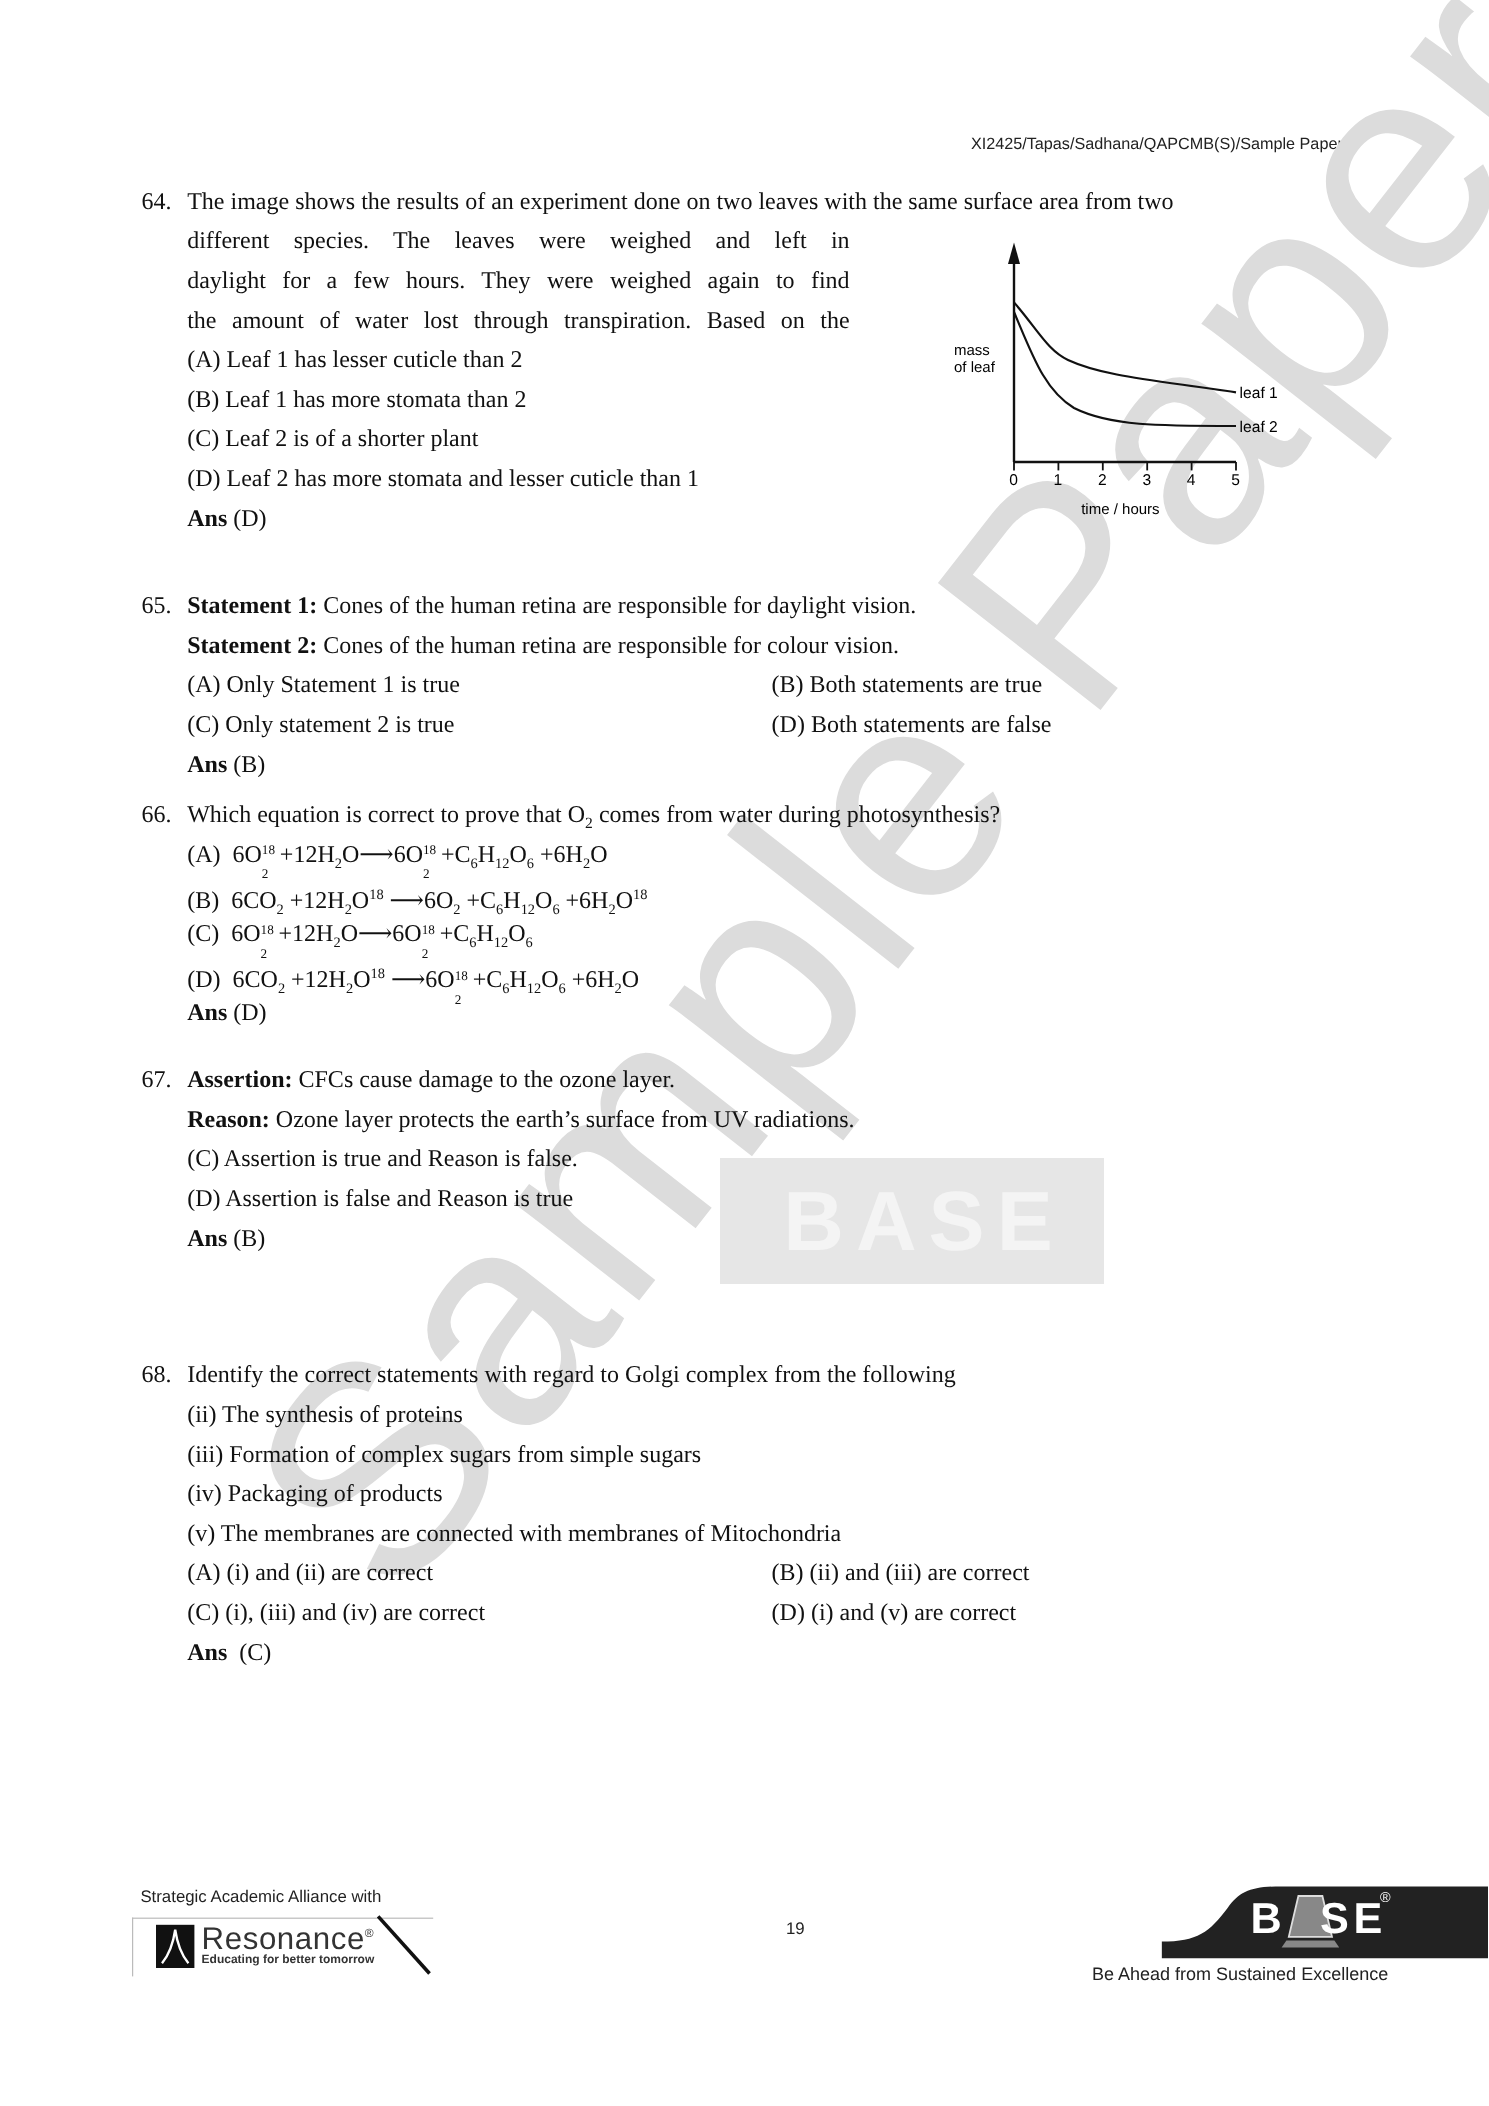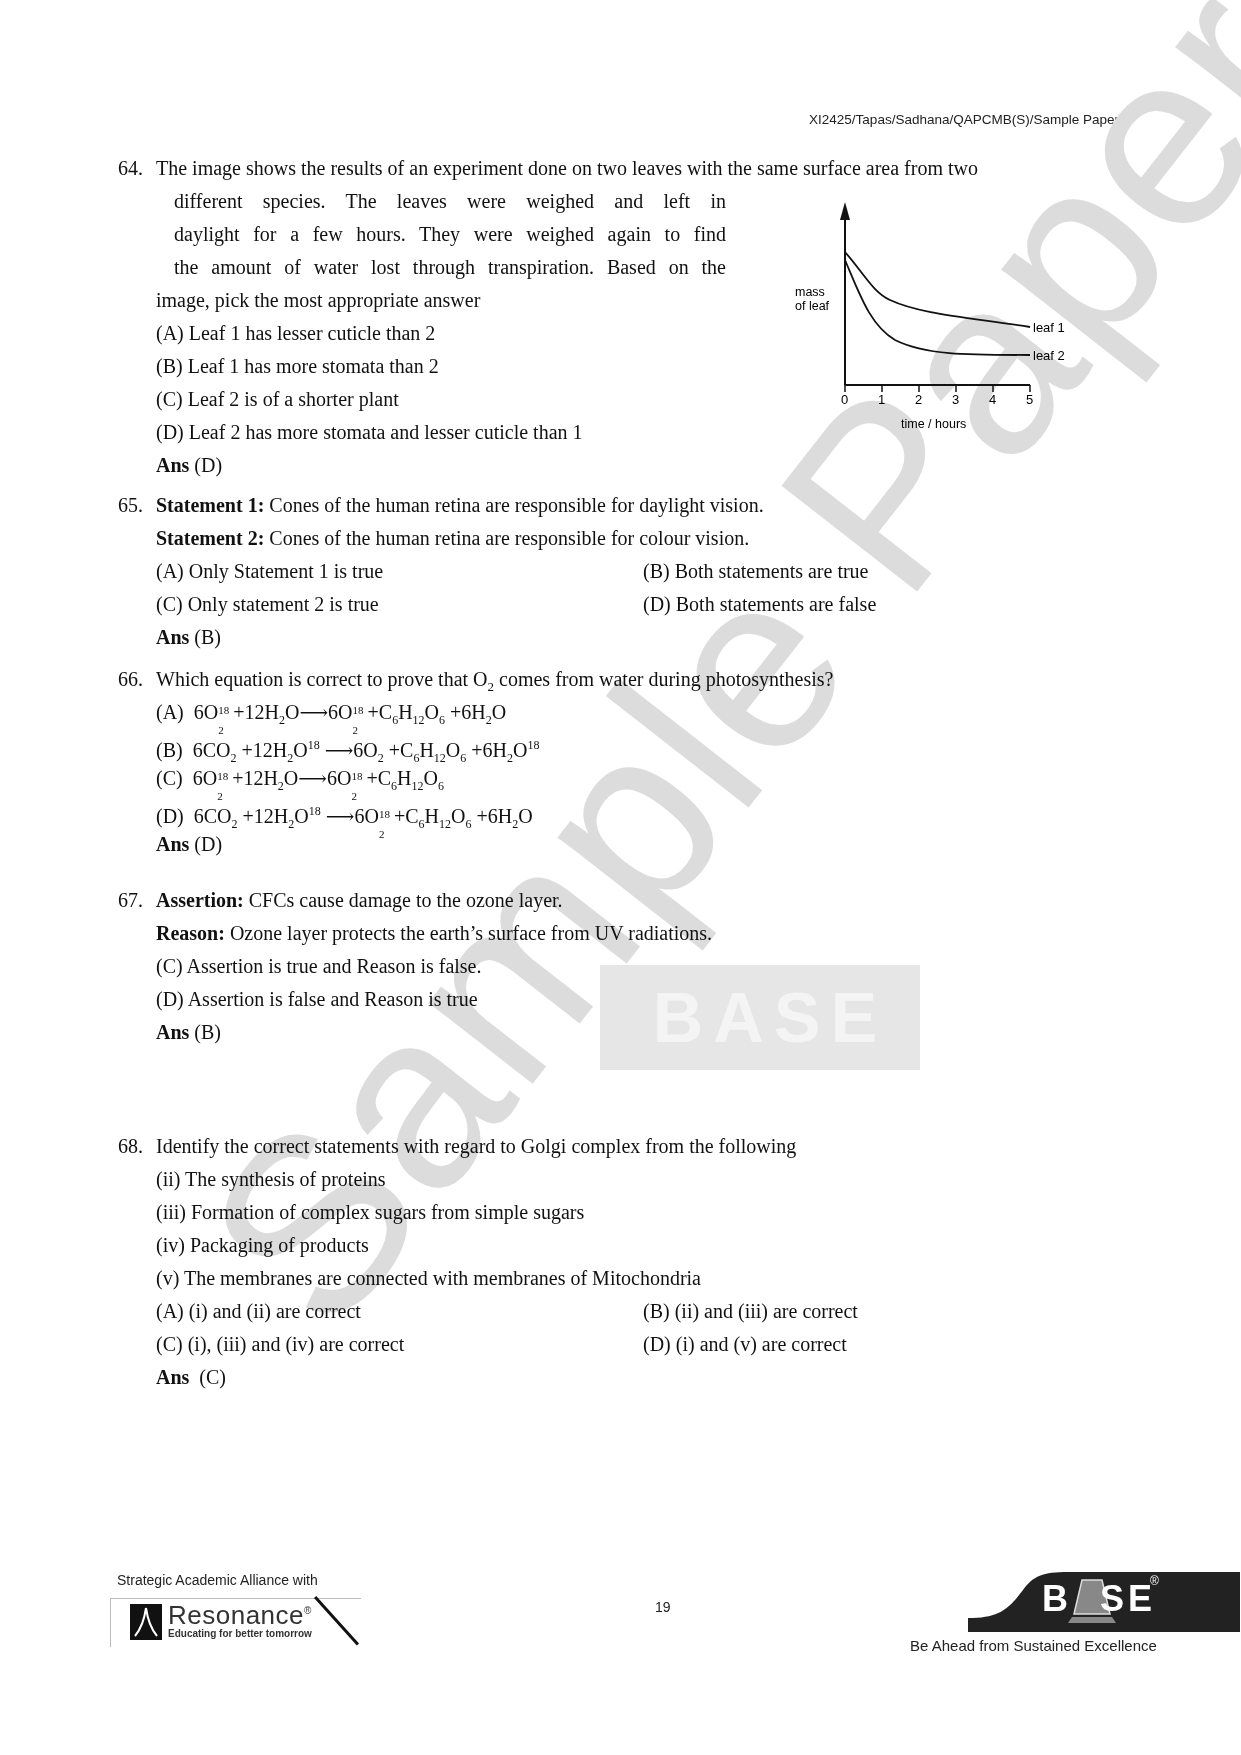--- a/index.html
+++ b/index.html
@@ -11,21 +11,21 @@
                font-size:250px; color:#dcdcdc; transform:rotate(-52deg); transform-origin:left top;
                white-space:nowrap; left:150px; top:1200px; letter-spacing:2px; z-index:0; }
   .wm-band { position:absolute; left:600px; top:965px; width:320px; height:105px; background:#e6e6e6; z-index:0; }
   .wm-base { position:absolute; left:600px; top:965px; width:340px; height:105px; z-index:0;
              font-family:"Liberation Sans", sans-serif; font-weight:bold; font-size:70px; color:#f4f4f4;
              display:flex; align-items:center; justify-content:center; letter-spacing:10px; }
   .q { position:absolute; left:118px; font-size:20px; line-height:33px; z-index:1; }
   .q .num { position:absolute; left:0; top:0; }
   .q .body { position:absolute; left:38px; top:0; }
   .line { white-space:nowrap; height:33px; }
-  .justify { text-align:justify; text-align-last:justify; width:552px;margin-left:18px; }
+  .justify { text-align:justify; text-align-last:justify; width:552px; }
   .two-col { display:flex; width:1000px; }
   .two-col .c1 { width:487px; }
   b { font-weight:bold; }
   .eq { font-size:20px; }
   .eq sub, .eq sup { font-size:12px; }
   .eq .ss { display:inline-block; position:relative; width:10px; vertical-align:baseline; }
   .eq .ss .sp { position:absolute; left:0; top:-14px; font-size:11px; line-height:11px; }
   .eq .ss .sb { position:absolute; left:0; top:6px; font-size:11px; line-height:11px; }
   .chart { position:absolute; left:785px; top:200px; width:300px; height:230px; z-index:1; }
   .footer-left-label { position:absolute; left:117px; top:1572px; font-family:"Liberation Sans", sans-serif; font-size:14px; color:#222; }
@@ -51,21 +51,20 @@
   <div class="wm-base">BASE</div>
   <div class="watermark">Sample Paper</div>
 
   <div class="q" style="top:152px;">
     <span class="num">64.</span>
     <div class="body">
       <div class="line">The image shows the results of an experiment done on two leaves with the same surface area from two</div>
       <div class="line justify">different species. The leaves were weighed and left in</div>
       <div class="line justify">daylight for a few hours. They were weighed again to find</div>
       <div class="line justify">the amount of water lost through transpiration. Based on the</div>
-      <div class="line">image, pick the most appropriate answer</div>
       <div class="line">(A) Leaf 1 has lesser cuticle than 2</div>
       <div class="line">(B) Leaf 1 has more stomata than 2</div>
       <div class="line">(C) Leaf 2 is of a shorter plant</div>
       <div class="line">(D) Leaf 2 has more stomata and lesser cuticle than 1</div>
       <div class="line"><b>Ans</b> <span>(D)</span></div>
     </div>
   </div>
 
   <svg class="chart" viewBox="0 0 300 230">
     <g>

